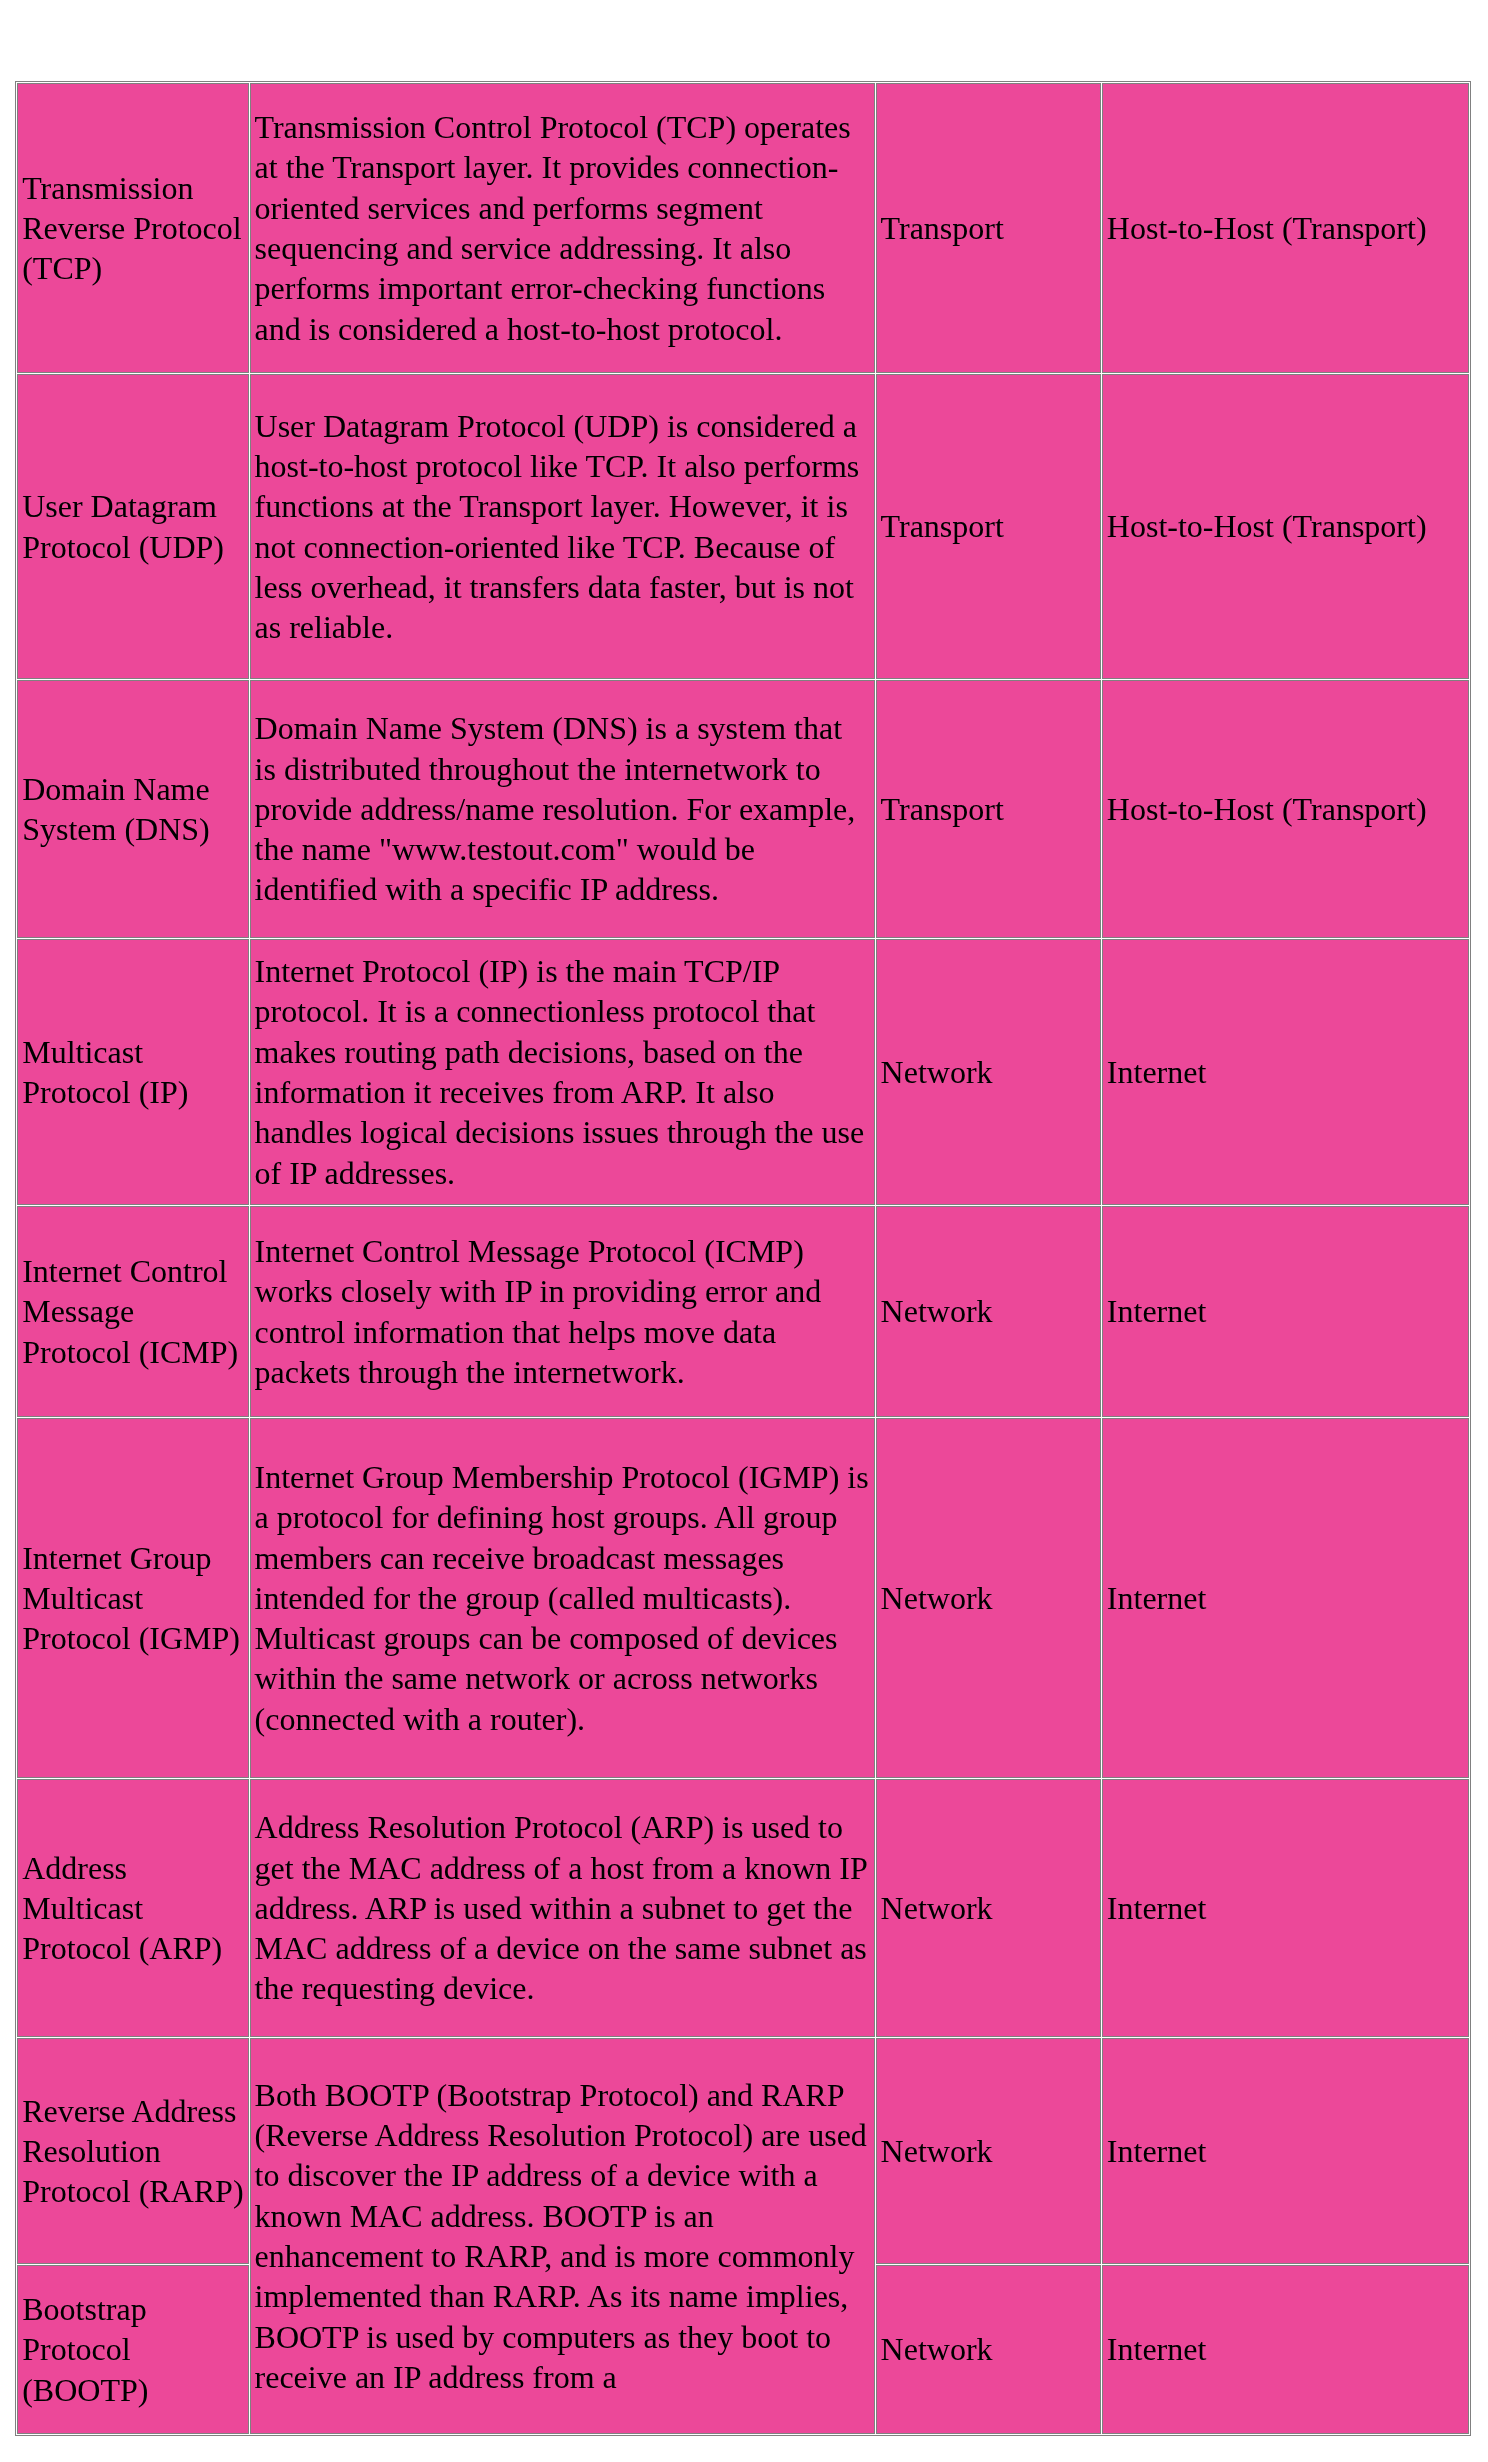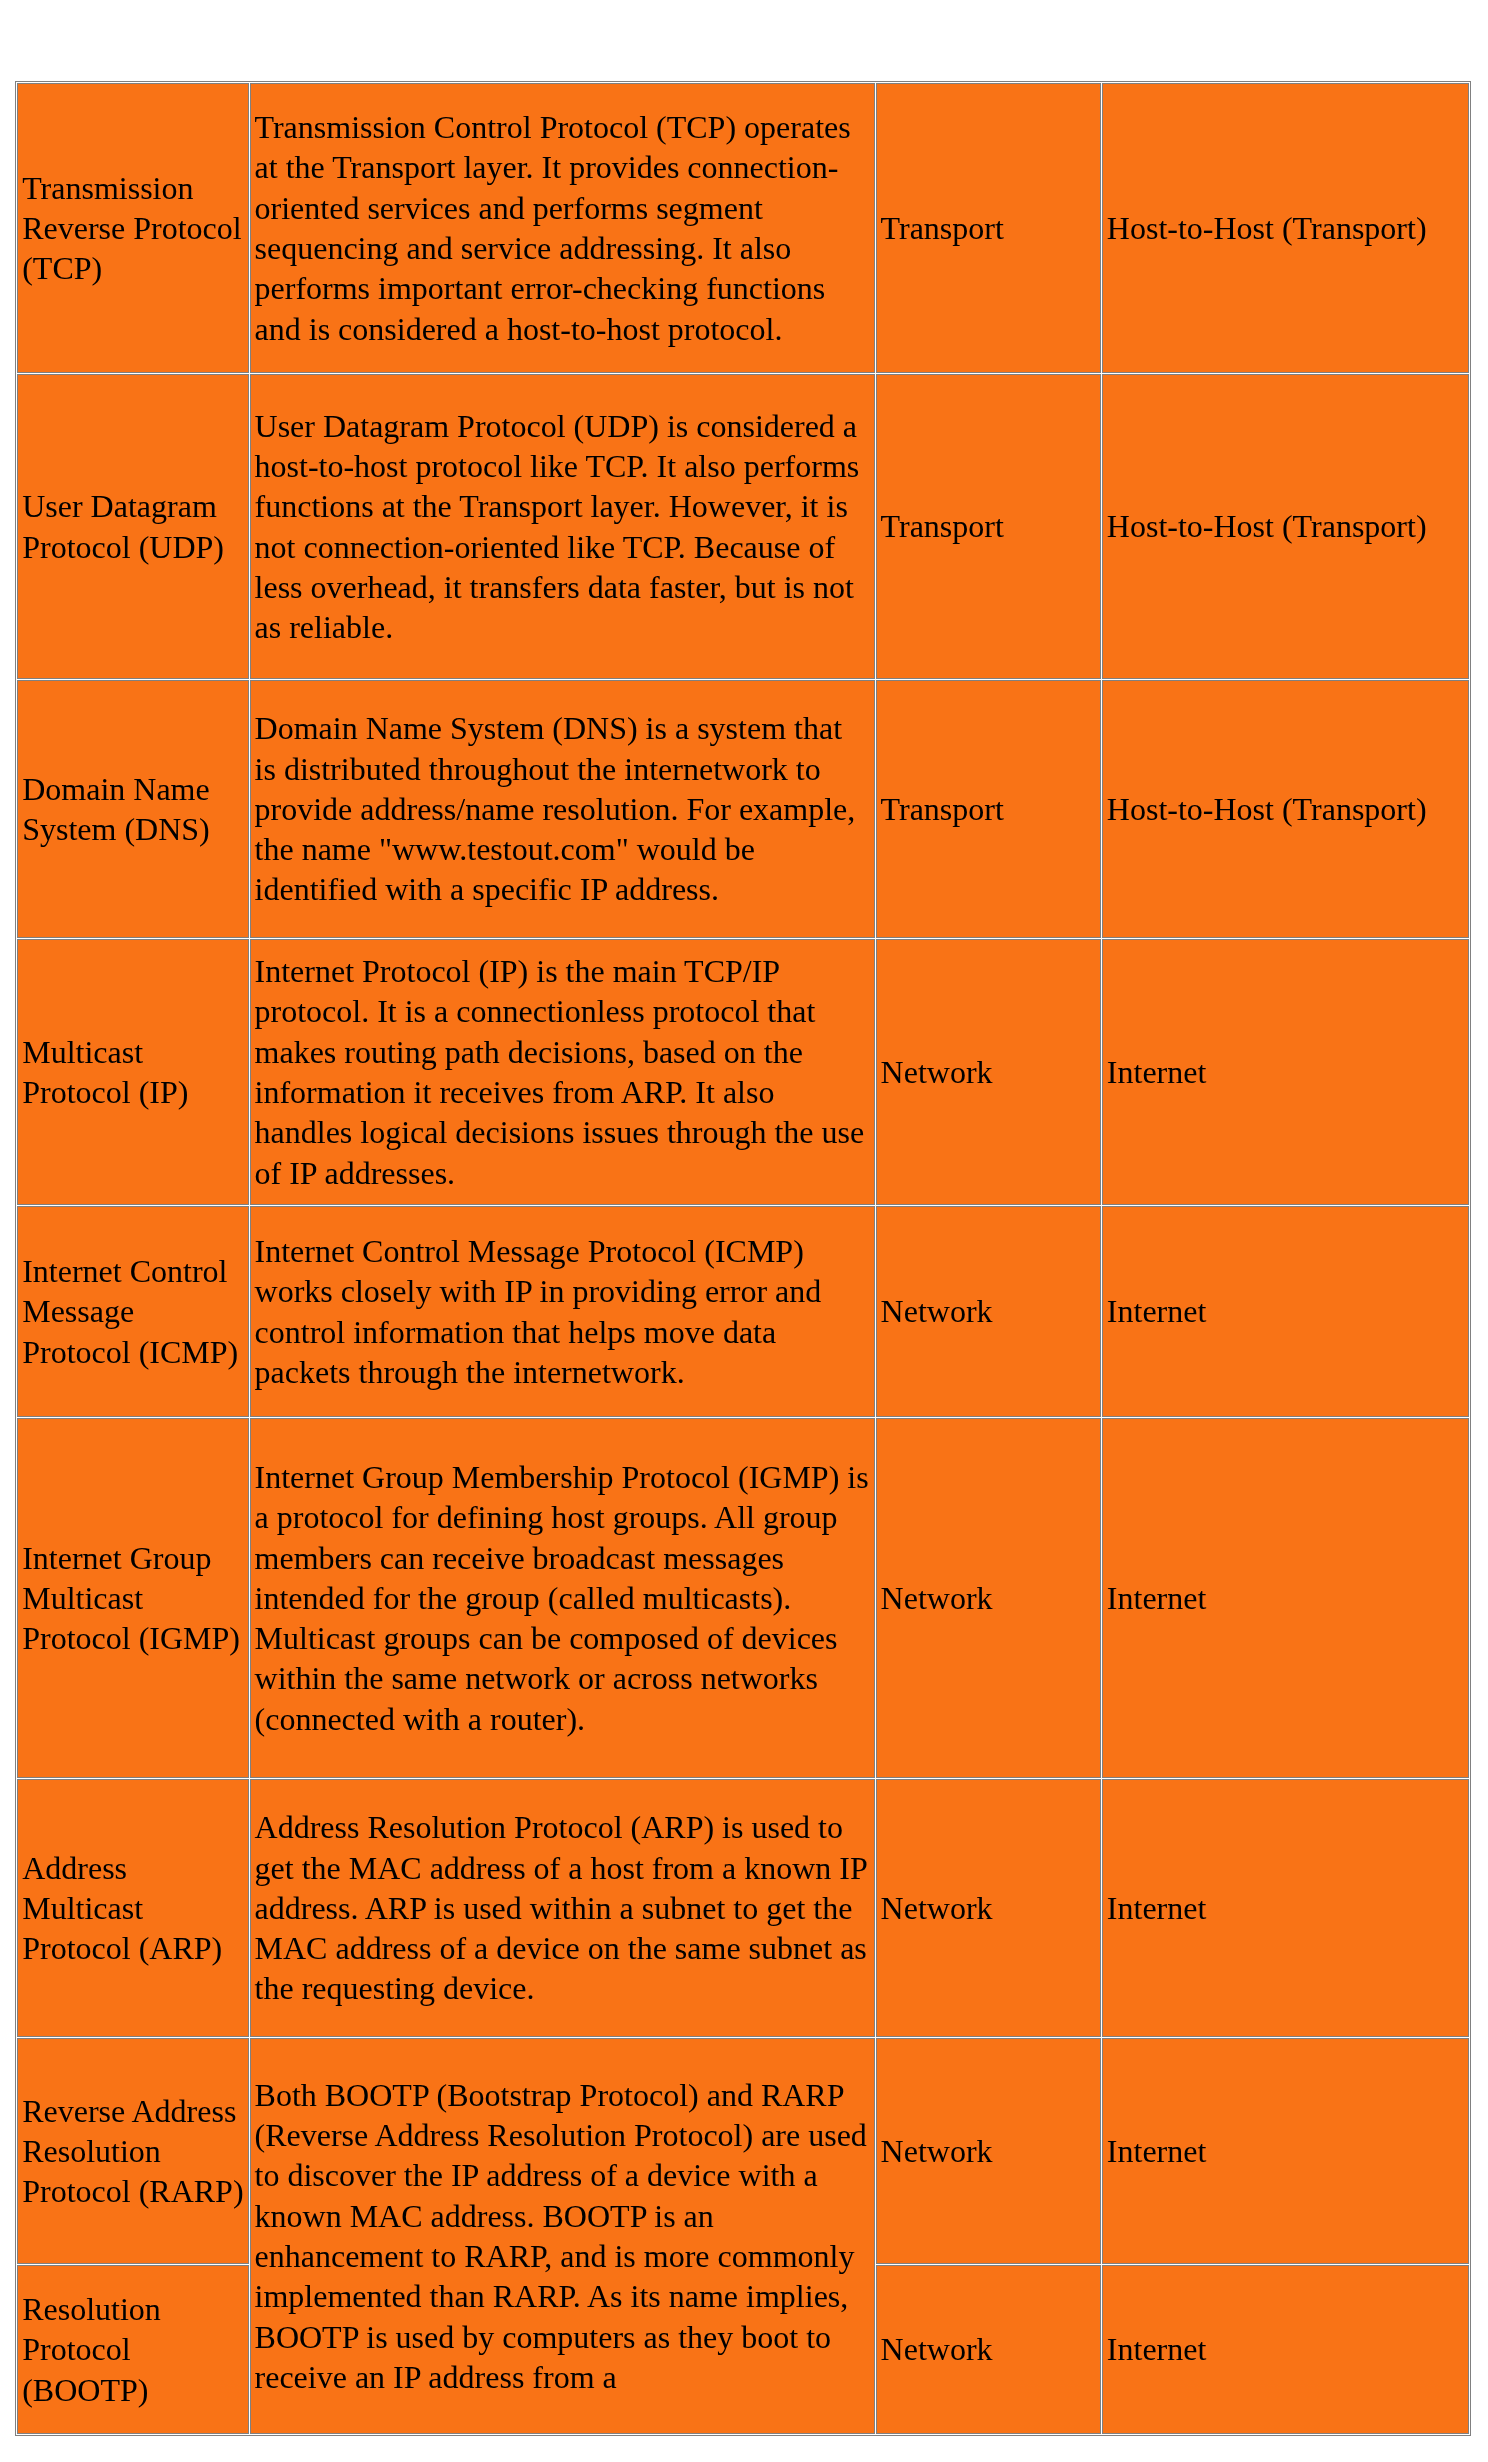--- a/index.html
+++ b/index.html
@@ -26,21 +26,21 @@
     background: #ffffff;
   }
   table.protocol-table td {
     border: 1.5px solid #808080;
     padding: 0.8px 3.8px;
     font-size: 32px;
     line-height: 1.26;
     vertical-align: middle;
     text-align: left;
     word-wrap: break-word;
-    background: #f97316;
+    background: #ec4899;
   }
   col.c1 { width: 228px; }
   col.c2 { width: 616px; }
   col.c3 { width: 222px; }
   col.c4 { width: 362px; }
   tr.r1 { height: 290px; }
   tr.r2 { height: 305px; }
   tr.r3 { height: 258px; }
   tr.r4 { height: 266px; }
   tr.r5 { height: 211px; }
@@ -103,20 +103,20 @@
         <td>Network</td>
         <td>Internet</td>
       </tr>
       <tr class="r8">
         <td>Reverse Address Resolution Protocol (RARP)</td>
         <td rowspan="2">Both BOOTP (Bootstrap Protocol) and RARP (Reverse Address Resolution Protocol) are used to discover the IP address of a device with a known MAC address. BOOTP is an enhancement to RARP, and is more commonly implemented than RARP. As its name implies, BOOTP is used by computers as they boot to receive an IP address from a</td>
         <td>Network</td>
         <td>Internet</td>
       </tr>
       <tr class="r9">
-        <td>Resolution Protocol (BOOTP)</td>
+        <td>Bootstrap Protocol (BOOTP)</td>
         <td>Network</td>
         <td>Internet</td>
       </tr>
     </tbody>
   </table>
 </div>
 
 
 </body></html>

